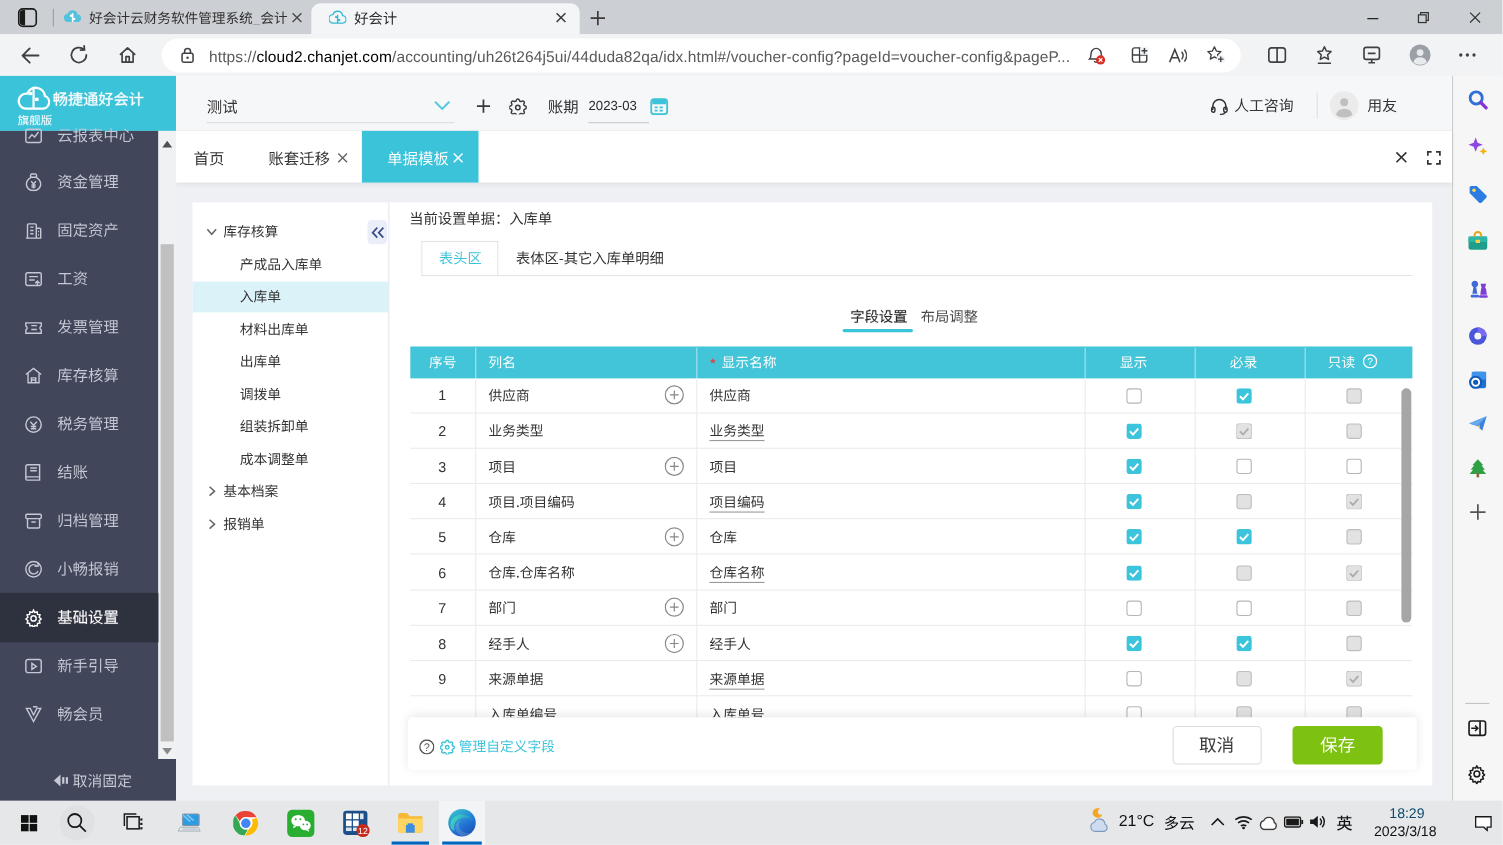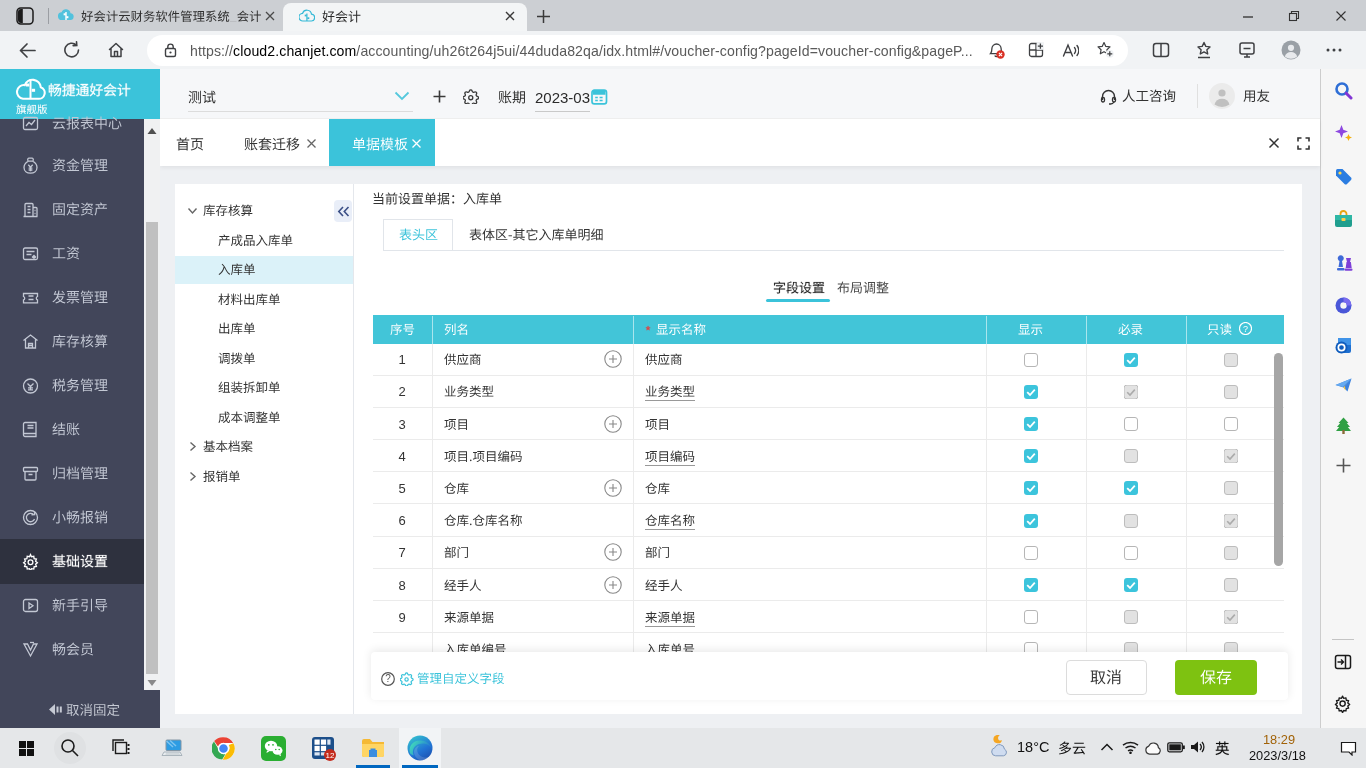--- a/index.html
+++ b/index.html
@@ -358,21 +358,21 @@
 <svg style="position:absolute;left:463px;top:88.5px;" width="15.5" height="15.5" viewBox="0 0 15.5 15.5">
     <g transform="scale(0.97)">
       <path d="M9.405 1.05c-.413-1.4-2.397-1.4-2.81 0l-.1.34a1.464 1.464 0 0 1-2.105.872l-.31-.17c-1.283-.698-2.686.705-1.987 1.987l.169.311c.446.82.023 1.841-.872 2.105l-.34.1c-1.4.413-1.4 2.397 0 2.81l.34.1a1.464 1.464 0 0 1 .872 2.105l-.17.31c-.698 1.283.705 2.686 1.987 1.987l.311-.169a1.464 1.464 0 0 1 2.105.872l.1.34c.413 1.4 2.397 1.4 2.81 0l.1-.34a1.464 1.464 0 0 1 2.105-.872l.31.17c1.283.698 2.686-.705 1.987-1.987l-.169-.311a1.464 1.464 0 0 1 .872-2.105l.34-.1c1.4-.413 1.4-2.397 0-2.81l-.34-.1a1.464 1.464 0 0 1-.872-2.105l.17-.31c.698-1.283-.705-2.686-1.987-1.987l-.311.169a1.464 1.464 0 0 1-2.105-.872z" fill="none" stroke="#3a3a3a" stroke-width="1.35" transform="translate(0,1)"></path>
       <circle cx="8" cy="9" r="2.1" fill="none" stroke="#3a3a3a" stroke-width="1.35"></circle>
     </g>
   </svg>
 <svg class="cj " style="color:#333;position:absolute;left:498.0px;top:89.7px;" width="28.0" height="14.0" viewBox="0 -880 2000 1000">
     <use href="#g8d26" x="0"></use>
     <use href="#g671f" x="1000"></use>
   </svg>
-<div style="position:absolute;left:535px;top:89.5px;font-size:15px;color:#2b2b2b;line-height:1;">2023-03</div>
+<div style="position:absolute;left:535px;top:89.5px;font-size:12px;color:#2b2b2b;line-height:1;">2023-03</div>
 <div style="position:absolute;left:535px;top:110.5px;width:55px;height:1px;background:#c9c9c9;"></div>
 <svg style="position:absolute;left:591px;top:88px;" width="16.5" height="17" viewBox="0 0 16.5 17">
     <rect x="1" y="2.2" width="14.5" height="13.6" rx="2.4" fill="none" stroke="#3bc3da" stroke-width="1.7"></rect>
     <path d="M2 3 h12.5 a1.5 1.5 0 0 1 0 .1 V6.8 H2 z" fill="#3bc3da"></path>
     <path d="M4.2 9.6h2.6 M8.6 9.6h3 M4.2 12.5h2.6 M8.6 12.5h3" stroke="#3bc3da" stroke-width="1.5"></path>
   </svg>
 <svg style="position:absolute;left:1100px;top:88px;" width="17" height="17" viewBox="0 0 17 17">
     <path d="M2.5 12V8.5a6 6 0 0 1 12 0V12" fill="none" stroke="#333" stroke-width="1.4"></path>
     <rect x="1.5" y="9.5" width="3" height="4.5" rx="1.4" fill="none" stroke="#333" stroke-width="1.3"></rect>
     <rect x="12.5" y="9.5" width="3" height="4.5" rx="1.4" fill="none" stroke="#333" stroke-width="1.3"></rect>
@@ -1070,21 +1070,21 @@
     </defs>
     <circle cx="13" cy="13" r="12.5" fill="url(#eg1)"></circle>
     <path d="M3.2 18.5 C1 13 4.5 5.5 13 5.5 c7 0 11.5 5 12.4 9.5 C24 11 20 8.5 15.5 8.5 c-5.5 0-9 3.5-9.5 7 -.3 2 .1 3.5 .7 4.8 -1.6-.3-2.8-1-3.5-1.8z" fill="url(#eg2)"></path>
     <path d="M13.5 25.4 c-4-1.5-6.5-5-6.5-8.4 0-3.5 2.6-6 5.5-6.3 -1.6 1-2.3 2.6-2.3 4.2 0 4.5 4.3 7.6 9 7.6 1.5 0 3-.3 4.3-.9 -2.3 2.5-6 4-10 3.8z" fill="#fff" opacity=".15"></path>
   </svg>
 <div style="position:absolute;left:402px;top:765px;width:36px;height:3px;background:#0067c0;"></div>
 <svg style="position:absolute;left:984px;top:733px;" width="26" height="26" viewBox="0 0 26 26">
     <path d="M8 3 C6.5 5.5 7.5 8 10 8.8 C13 9.6 14.5 8 14.8 6 C13.8 7 12 6.8 11.5 5.2 C11 3.8 11.8 2.5 13 2 C11 1.2 9 1.8 8 3z" fill="#f5a623" transform="translate(1,0) scale(1.15)"></path>
     <path d="M20.5 16.2a5 5 0 0 0-9.6-1.5 4.1 4.1 0 0 0 .7 8.1 h7.9 a3.5 3.5 0 0 0 1-6.6z" fill="#cfdcf0" stroke="#7f99bd" stroke-width="1"></path>
   </svg>
-<div style="position:absolute;left:1017px;top:740px;font-size:14.5px;color:#111;line-height:1;">18°C</div>
+<div style="position:absolute;left:1017px;top:740px;font-size:14.5px;color:#111;line-height:1;">21°C</div>
 <svg class="cj " style="color:#111;position:absolute;left:1058.0px;top:741.2px;" width="28.0" height="14.0" viewBox="0 -880 2000 1000">
     <use href="#g591a" x="0"></use>
     <use href="#g4e91" x="1000"></use>
   </svg>
 <svg style="position:absolute;left:1100px;top:743px;" width="14" height="9" viewBox="0 0 14 9">
     <path d="M1.5 7 L7 1.5 L12.5 7" fill="none" stroke="#1a1a1a" stroke-width="1.5"></path>
   </svg>
 <svg style="position:absolute;left:1122px;top:740px;" width="17" height="14" viewBox="0 0 17 14">
     <path d="M1 5.2 a12 12 0 0 1 15 0 M3.5 8 a8.5 8.5 0 0 1 10 0 M6 10.8 a5 5 0 0 1 5 0" fill="none" stroke="#1a1a1a" stroke-width="1.5"></path>
     <circle cx="8.5" cy="12.8" r="1.3" fill="#1a1a1a"></circle>
@@ -1097,16 +1097,16 @@
     <rect x="2.3" y="2.3" width="11.5" height="6" fill="#1a1a1a"></rect>
     <rect x="16" y="3.5" width="1.8" height="3.6" fill="#1a1a1a"></rect>
   </svg>
 <svg style="position:absolute;left:1190px;top:740px;" width="15" height="14" viewBox="0 0 15 14">
     <path d="M1 5 h3 L8 1.5 V12.5 L4 9 H1 z" fill="#1a1a1a"></path>
     <path d="M10 4 a4.5 4.5 0 0 1 0 6 M12 2 a7.5 7.5 0 0 1 0 10" fill="none" stroke="#1a1a1a" stroke-width="1.3"></path>
   </svg>
 <svg class="cj " style="color:#111;position:absolute;left:1215.0px;top:741.2px;" width="14.5" height="14.5" viewBox="0 -880 1000 1000" stroke="currentColor" stroke-width="10">
     <use href="#g82f1" x="0"></use>
   </svg>
-<div style="position:absolute;left:1263px;top:734px;font-size:12.8px;color:#a16207;line-height:1;">18:29</div>
+<div style="position:absolute;left:1263px;top:734px;font-size:12.8px;color:#0c4a6e;line-height:1;">18:29</div>
 <div style="position:absolute;left:1249px;top:749.5px;font-size:12.8px;color:#111;line-height:1;">2023/3/18</div>
 <svg style="position:absolute;left:1340px;top:741px;" width="17" height="15" viewBox="0 0 17 15">
     <path d="M1.5 1.5 h14 v9.5 h-3.5 v3 l-3-3 h-7.5 z" fill="#fff" stroke="#1a1a1a" stroke-width="1.2"></path>
   </svg>
 </body></html>

